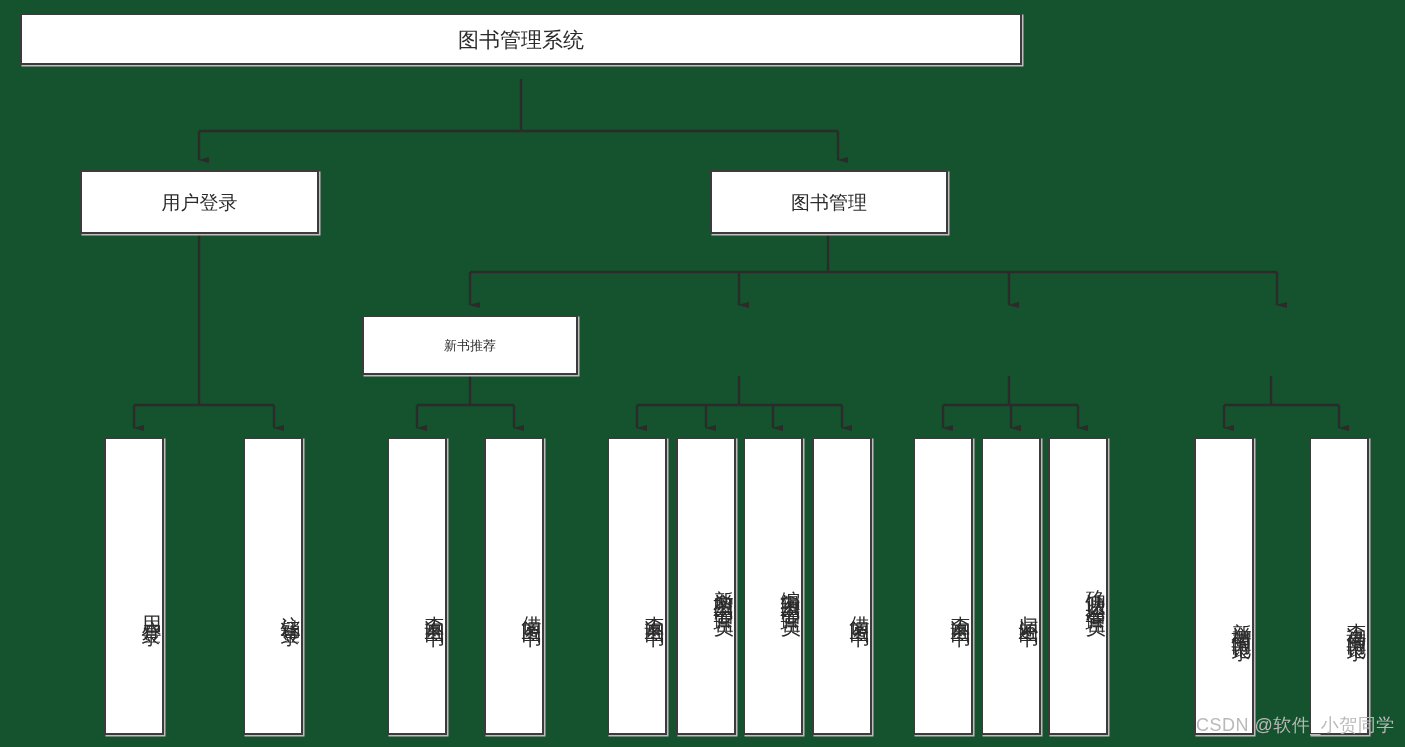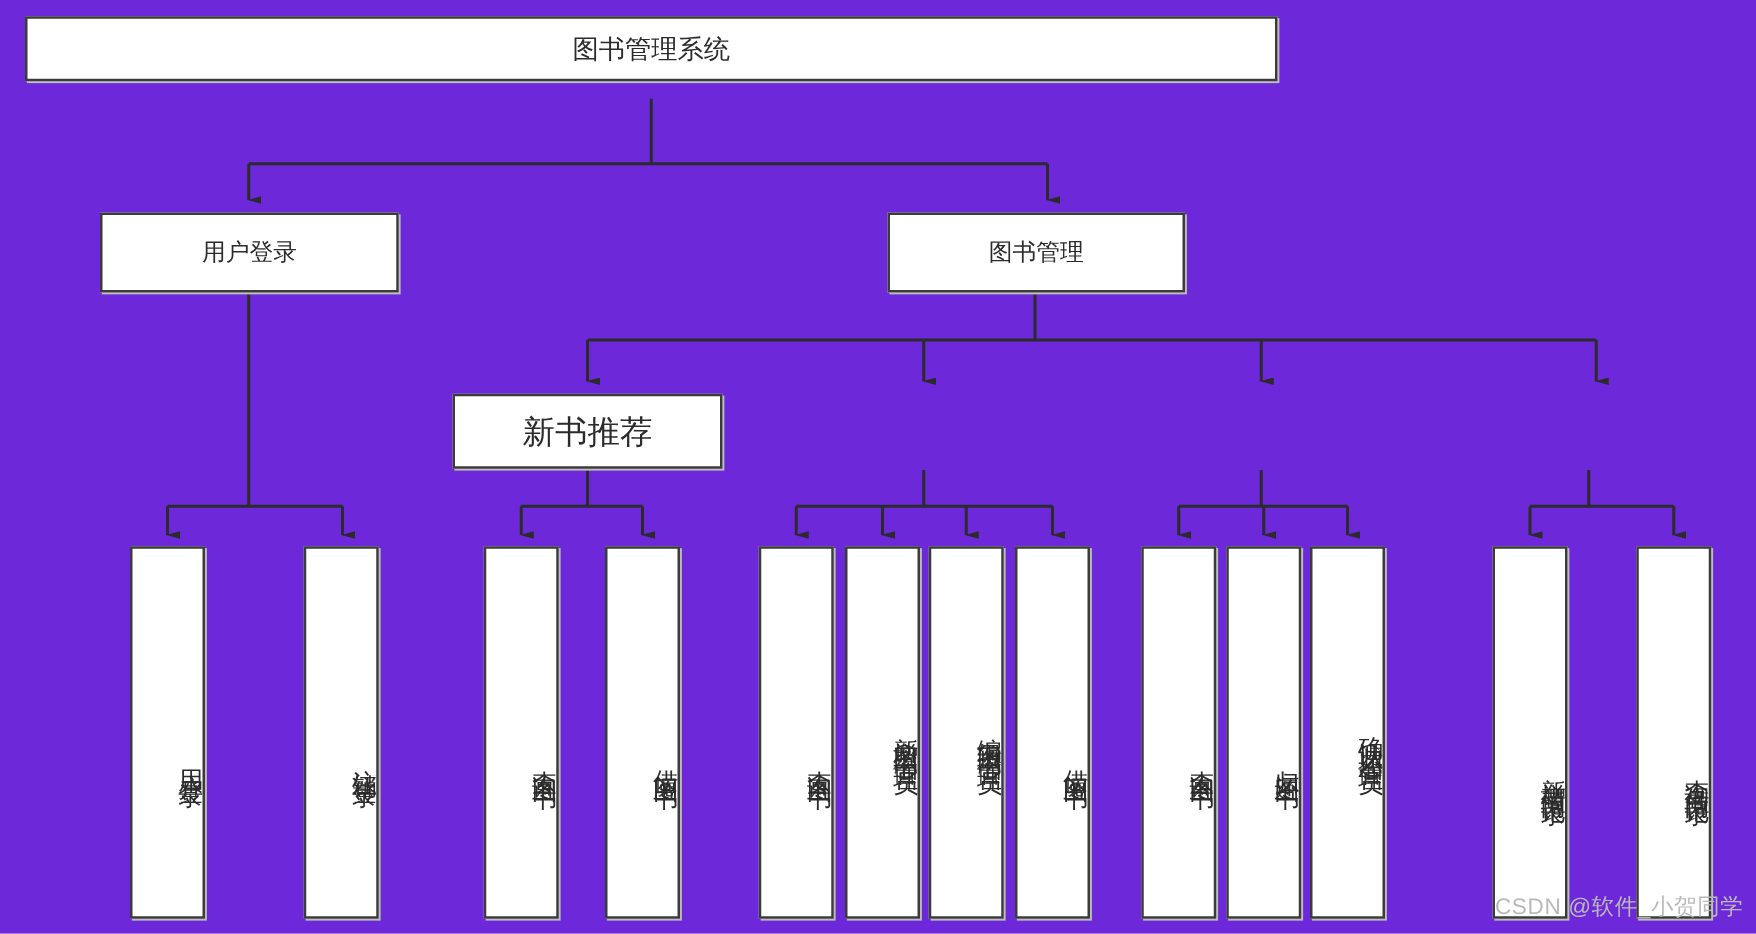--- a/index.html
+++ b/index.html
@@ -1,25 +1,25 @@
 <!DOCTYPE html>
 <html><head>
 <meta charset="utf-8">
 <style>
   html,body{margin:0;padding:0;background:#ffffff;}
   body{font-family:"Liberation Sans","DejaVu Sans",sans-serif;}
-  #canvas{position:relative;width:1405px;height:747px;background:#6d28d9;overflow:hidden;}
+  #canvas{position:relative;width:1405px;height:747px;background:#14532d;overflow:hidden;}
   svg#wires{position:absolute;left:0;top:0;width:1405px;height:747px;pointer-events:none;}
   .node{position:absolute;box-sizing:border-box;background:#ffffff;border:2px solid #3b3b3b;
         display:flex;align-items:center;justify-content:center;text-align:center;color:#2b2b2b;
         box-shadow:1.5px 1.5px 0 #bdbdbd;}
   .node span{display:block;line-height:1.0;}
   .n-root{font-size:21px;}
   .n-l2{font-size:19px;}
-  .n-l3{font-size:26px;}
+  .n-l3{font-size:13px;}
   .leaf{writing-mode:vertical-rl;text-orientation:upright;letter-spacing:4px;
         font-size:20px;align-items:flex-start;justify-content:center;padding-top:14px;}
   .leaf span{writing-mode:vertical-rl;text-orientation:upright;line-height:1.05;}
   .leaf.short{padding-top:66px;}
   .leaf.mid{padding-top:44px;}
   .leaf.tall{padding-top:12px;}
   #watermark{position:absolute;left:1196px;top:713px;font-size:18px;color:#b9b9b9;
              letter-spacing:.5px;white-space:nowrap;}
 </style>
 </head>

